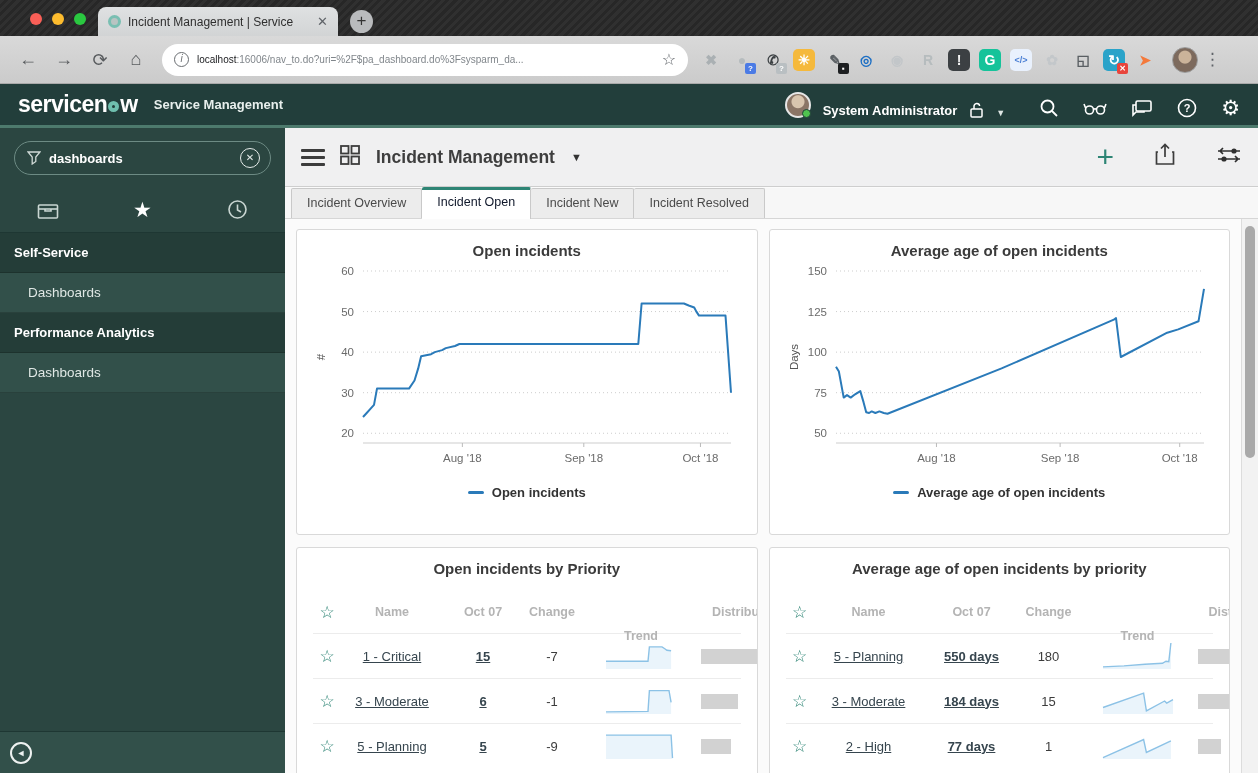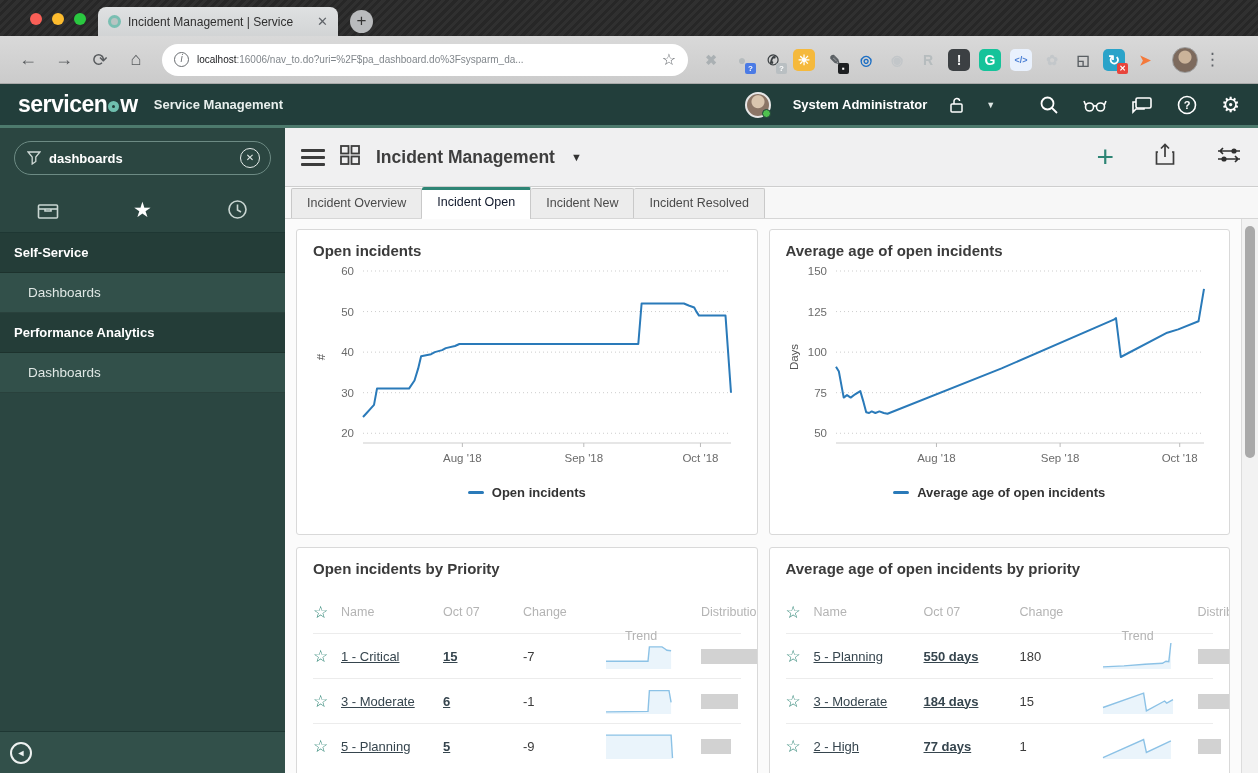--- a/index.html
+++ b/index.html
@@ -39,21 +39,21 @@
   .chrome-avatar { width:26px; height:26px; border-radius:50%; margin-left:16px;
     background:radial-gradient(circle at 50% 38%, #cbb39a 0 6px, #7d6a5d 7px); border:1px solid #9a9a9a; flex:none; }
   .chrome-menu { width:30px; text-align:center; color:#5f6368; font-size:17px; letter-spacing:1px; }
 
   
   .sn-header { position:absolute; left:0; top:84px; width:1258px; height:41px; background:#223e3b;
     display:flex; align-items:center; padding:0 18px; color:#fff; }
   .sn-logo { font-size:23px; font-weight:700; letter-spacing:-0.5px; display:flex; align-items:center; }
   .sn-logo .ring { display:inline-block; width:11px; height:11px; border:4.5px solid #6fbfae; border-radius:50%; margin:3px 1px 0; }
   .sn-product { font-size:13px; color:#e8efed; margin-left:16px; font-weight:600; }
-  .sn-right { margin-left:auto; display:flex; align-items:center; gap:22px; }
+  .sn-right { margin-left:auto; display:flex; align-items:flex-end; gap:12px; }
   .sn-avatar { position:relative; width:26px; height:26px; border-radius:50%;
     background:radial-gradient(circle at 50% 35%, #d9c5ae 0 6px, #8b7566 7px); border:2px solid #e7e7e7; }
   .sn-avatar .presence { position:absolute; right:-2px; bottom:-2px; width:9px; height:9px; border-radius:50%;
     background:#4fc24f; border:1.5px solid #223e3b; }
   .sn-user { font-size:13px; font-weight:600; }
   .sn-caret { font-size:9px; color:#dfe7e5; }
   .sn-icons { display:flex; align-items:center; gap:24px; margin-left:22px; }
   .sn-ic svg { display:block; }
   .sn-divider { position:absolute; left:0; top:125px; width:1258px; height:3px; background:#4d7a6d; }
 
@@ -71,21 +71,21 @@
   .nav-section { height:40px; line-height:40px; padding-left:14px; color:#fff; font-size:13px; font-weight:700;
     background:#243d38; border-bottom:1px solid rgba(0,0,0,.18); }
   .nav-item { height:40px; line-height:40px; padding-left:28px; color:#dfe7e4; font-size:13.5px;
     background:#32504a; border-bottom:1px solid rgba(0,0,0,.18); }
   .side-bottom { position:absolute; left:0; bottom:0; width:285px; height:42px; background:#32504a;
     border-top:1px solid #1e3733; display:flex; align-items:center; padding-left:10px; }
   .collapse-btn { width:22px; height:22px; border:2px solid #eef2f1; border-radius:50%; color:#eef2f1;
     font-size:9px; line-height:18px; text-align:center; }
 
   
-  .main { position:absolute; left:285px; top:128px; width:973px; height:645px; background:#fbfbfb; }
+  .main { position:absolute; left:285px; top:128px; width:973px; height:645px; background:#fbfbfb;text-align:center; }
   .dash-header { position:absolute; left:0; top:0; width:973px; height:59px; background:#f0f0f1;
     border-bottom:1px solid #cecece; display:flex; align-items:center; padding:0 16px; }
   .hamburger { width:24px; display:flex; flex-direction:column; gap:4px; }
   .hamburger span { height:3px; background:#3c3c3c; border-radius:1px; }
   .grid-ic { margin-left:14px; }
   .dash-title { margin-left:15px; font-size:17.5px; font-weight:700; color:#3e3e3e; }
   .dash-caret { margin-left:16px; font-size:11px; color:#333; }
   .dash-actions { margin-left:auto; display:flex; align-items:center; gap:40px; }
   .plus-ic { color:#2e8575; font-size:30px; font-weight:400; line-height:26px; }
   .tab-strip { position:absolute; left:0; top:60px; width:973px; height:31px; background:#f7f7f7;
@@ -108,21 +108,21 @@
   
   .ptable { margin-top:14px; }
   .trow { display:flex; align-items:center; height:45px; border-top:1px solid #ececec; }
   .trow.thead { border-top:none; height:42px; }
   .col-star { width:28px; flex:none; color:#2e8575; font-size:17px; }
   .col-name { width:102px; flex:none; font-size:13px; }
   .col-value { width:80px; flex:none; font-size:13px; }
   .col-change { width:58px; flex:none; font-size:13px; color:#3c3c3c; }
   .col-trend { flex:1; min-width:120px; display:flex; justify-content:center; }
   .col-dist { width:92px; flex:none; overflow:hidden; white-space:nowrap; }
-  .thead .hlabel { color:#b4b4b4; font-size:12.5px; font-weight:400; }
+  .thead .hlabel { color:#b4b4b4; font-size:12.5px; font-weight:700; }
   .thead .col-trend { justify-content:center;margin-top:48px; }
   .name-link, .value-link { color:#36454e; text-decoration:underline; }
   .value-link { font-weight:700; }
   .dist-bar { height:15px; background:#d2d2d2; }
   .wide .col-name { width:110px; } .wide .col-value { width:96px; }
 
   
   .vscroll { position:absolute; right:0; top:91px; width:17px; height:554px; background:#f2f2f2; border-left:1px solid #dcdcdc; }
   .vthumb { position:absolute; left:3px; top:7px; width:10px; height:232px; background:#a9a9a9; border-radius:6px; }
 </style>

